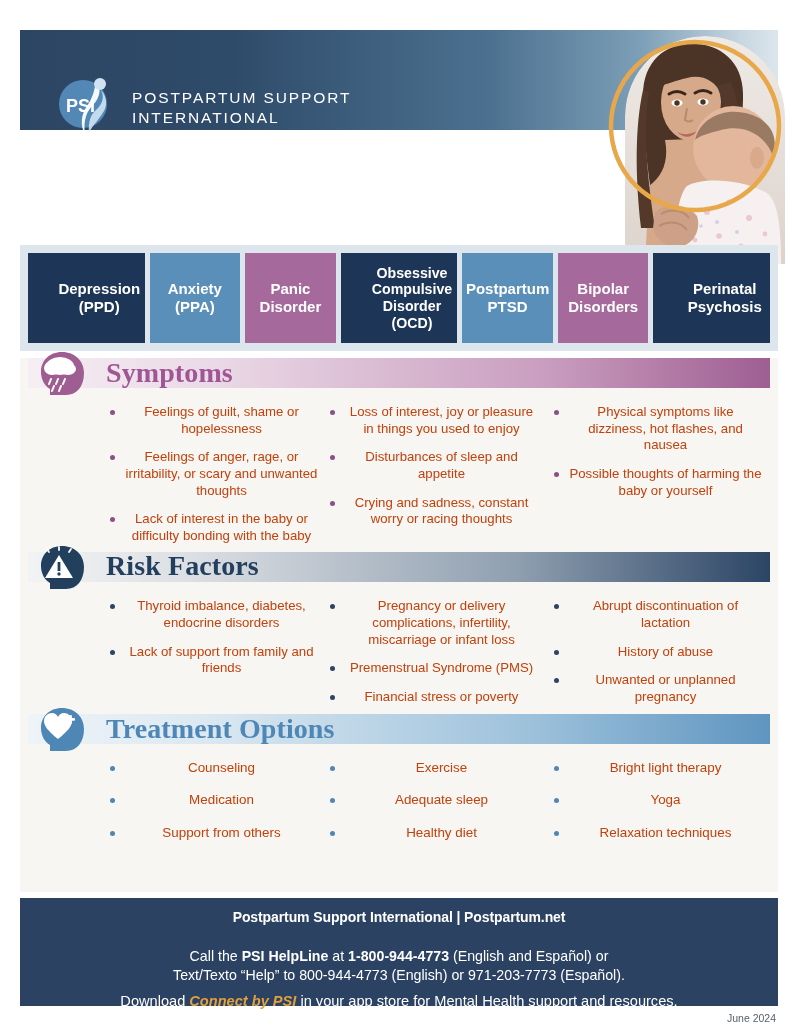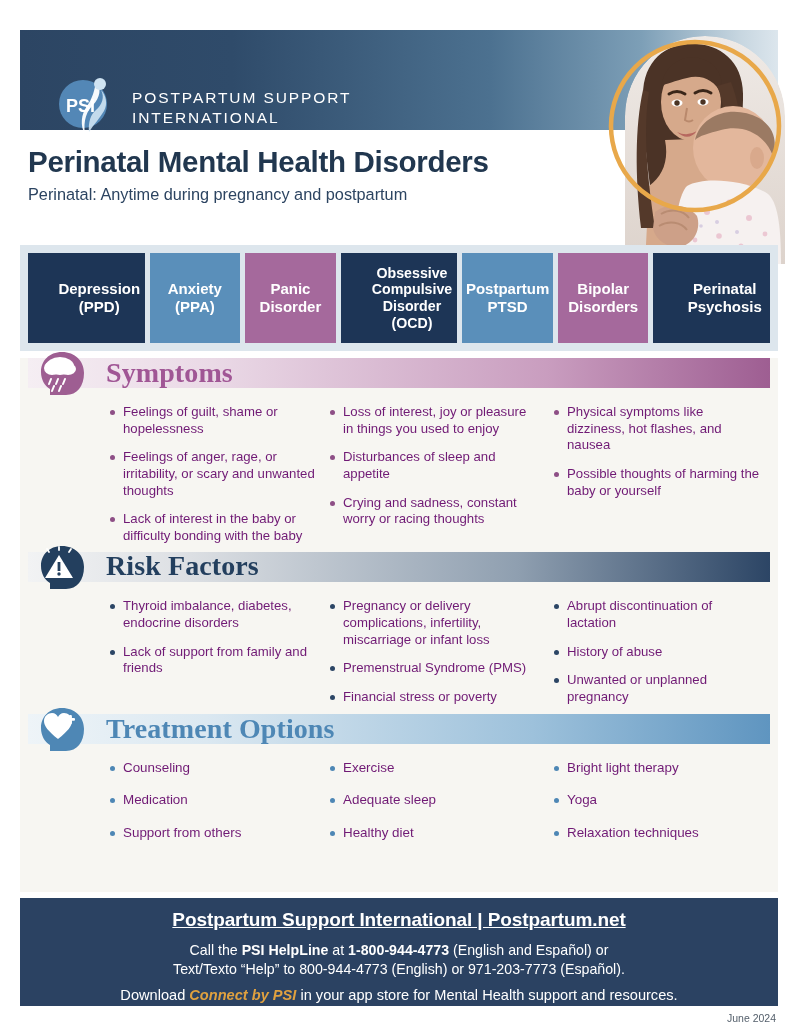--- a/index.html
+++ b/index.html
@@ -147,21 +147,22 @@
   .col.c1 { padding-left: 76px; }
   .col.c2 { padding-left: 10px; }
   .col.c3 { padding-left: 14px; }
 
   .bullet {
     position: relative;
     padding-left: 13px;
     margin-bottom: 12px;
     font-size: 13.2px;
     line-height: 1.26;
-    color: #701a75;
+    color: #c2410c;
+    text-align: center;
   }
   .bullet:last-child { margin-bottom: 0; }
   .bullet::before {
     content: "";
     position: absolute;
     left: 0; top: 6px;
     width: 5px; height: 5px;
     border-radius: 50%;
   }
   .sym .bullet::before  { background: #8e4f86; }
@@ -174,23 +175,22 @@
   .footer {
     position: absolute;
     left: 20px; top: 898px;
     width: 758px; height: 108px;
     background: #2b4262;
     color: #ffffff;
     text-align: center;
     padding-top: 11px;
   }
   .f-line1 {
-    font-size: 19px; font-weight: 700; letter-spacing: -0.1px;
-    margin-bottom: 10px;
-    text-decoration: underline;
+    font-size: 14px; font-weight: 700; letter-spacing: -0.1px;
+    margin-bottom: 22px;
   }
   .f-line2, .f-line3 {
     font-size: 14.2px; line-height: 1.35; font-weight: 400;
   }
   .f-line4 { font-size: 14.6px; margin-top: 8px; }
   .f-b { font-weight: 700; }
   .f-gold { color: #e0a13f; font-weight: 700; font-style: italic; }
 
   .date-stamp {
     position:absolute;
@@ -213,24 +213,20 @@
         <circle cx="44" cy="10" r="6" fill="#cfe3f2"></circle>
         <text x="10" y="38" font-family="Liberation Sans, sans-serif" font-size="18" font-weight="700" fill="#ffffff">PSI</text>
       </svg>
       <div class="logo-text">
         <span>POSTPARTUM SUPPORT</span>
         <span>INTERNATIONAL</span>
       </div>
     </div>
   </div>
 
-  <div class="title-block">
-    <div class="main-title">Perinatal Mental Health Disorders</div>
-    <div class="sub-title">Perinatal: Anytime during pregnancy and postpartum</div>
-  </div>
 
   <div class="hero">
     <div class="hero-photo">
       <svg class="photo-canvas" viewBox="0 0 160 228" preserveAspectRatio="xMidYMid slice">
         <defs>
           <clipPath id="phclip">
               <path d="M0 80 A80 80 0 0 1 160 80 L160 228 L0 228 Z"></path>
             </clipPath>
           <linearGradient id="bgg" x1="0" y1="0" x2="0" y2="1">
             <stop offset="0%" stop-color="#efeae6"></stop>

